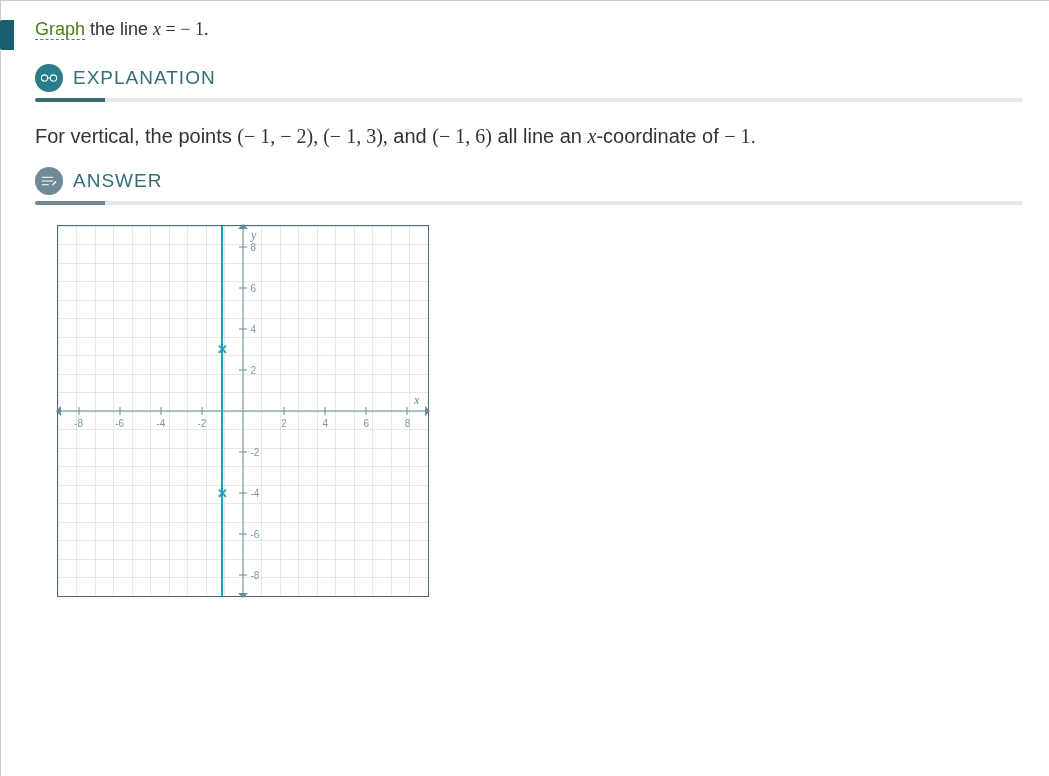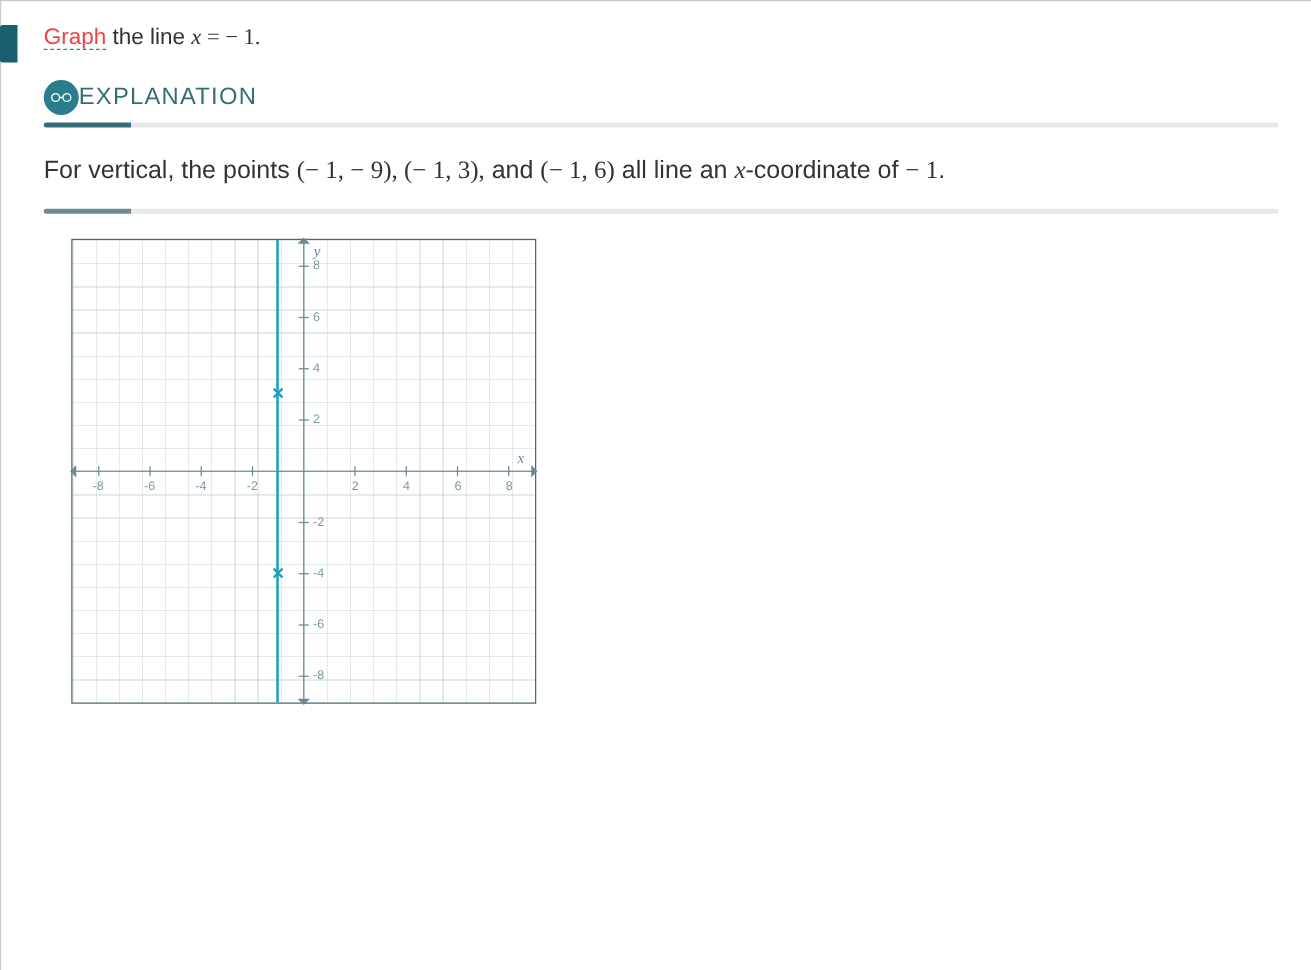--- a/index.html
+++ b/index.html
@@ -25,37 +25,38 @@
     width: 14px;
     height: 30px;
     background: #1a5f6f;
     border-radius: 2px 0 0 2px;
   }
   .question-line {
     font-size: 18px;
     margin-bottom: 24px;
   }
   .link-term {
-    color: #ef4444;
+    color: #4d7c0f;
     border-bottom: 1px dashed #1e8f8f;
     text-decoration: none;
     cursor: pointer;
     text-align: right;
   }
   .math-it {
     font-family: 'Times New Roman', serif;
     font-style: italic;
   }
   .math-rm {
     font-family: 'Times New Roman', serif;
     font-style: normal;
   }
   .section-head {
     display: flex;
     align-items: center;
+    gap: 10px;
     margin-top: 8px;
   }
   .badge {
     width: 28px;
     height: 28px;
     border-radius: 50%;
     display: flex;
     align-items: center;
     justify-content: center;
     flex: 0 0 28px;
@@ -148,24 +149,33 @@
           <circle cx="18" cy="6" r="4.2" fill="none" stroke="#fff" stroke-width="1.4"></circle>
           <path d="M10 6h4" stroke="#fff" stroke-width="1.4"></path>
         </svg>
     </div>
     <div class="section-title">EXPLANATION</div>
   </div>
   <div class="section-rule"></div>
 
   <div class="expl">
     <p>
-      <span>For vertical, the points </span><span class="math-rm">(− 1,  − 9), (− 1,  3),</span><span> and </span><span class="math-rm">(− 1,  6)</span><span> all line an </span><span class="math-it">x</span><span>-coordinate of </span><span class="math-rm">− 1</span><span>.</span>
+      <span>For vertical, the points </span><span class="math-rm">(− 1,  − 2), (− 1,  3),</span><span> and </span><span class="math-rm">(− 1,  6)</span><span> all line an </span><span class="math-it">x</span><span>-coordinate of </span><span class="math-rm">− 1</span><span>.</span>
     </p>
   </div>
 
+  <div class="section-head">
+    <div class="badge badge-ans">
+      <svg viewBox="0 0 24 24">
+          <path d="M3 12h14M3 7h14M3 17h8" stroke="#fff" stroke-width="1.6" fill="none" stroke-linecap="round"></path>
+          <path d="M17 17l4-4" stroke="#fff" stroke-width="1.6" stroke-linecap="round"></path>
+        </svg>
+    </div>
+    <div class="section-title">ANSWER</div>
+  </div>
   <div class="section-rule ans-rule"></div>
 
   <div class="chart-box">
     <div class="chart-inner" id="chart">
         <div class="axis x"></div>
         <div class="axis y"></div>
         <div class="arrow up"></div>
         <div class="arrow down"></div>
         <div class="arrow left"></div>
         <div class="arrow right"></div>

